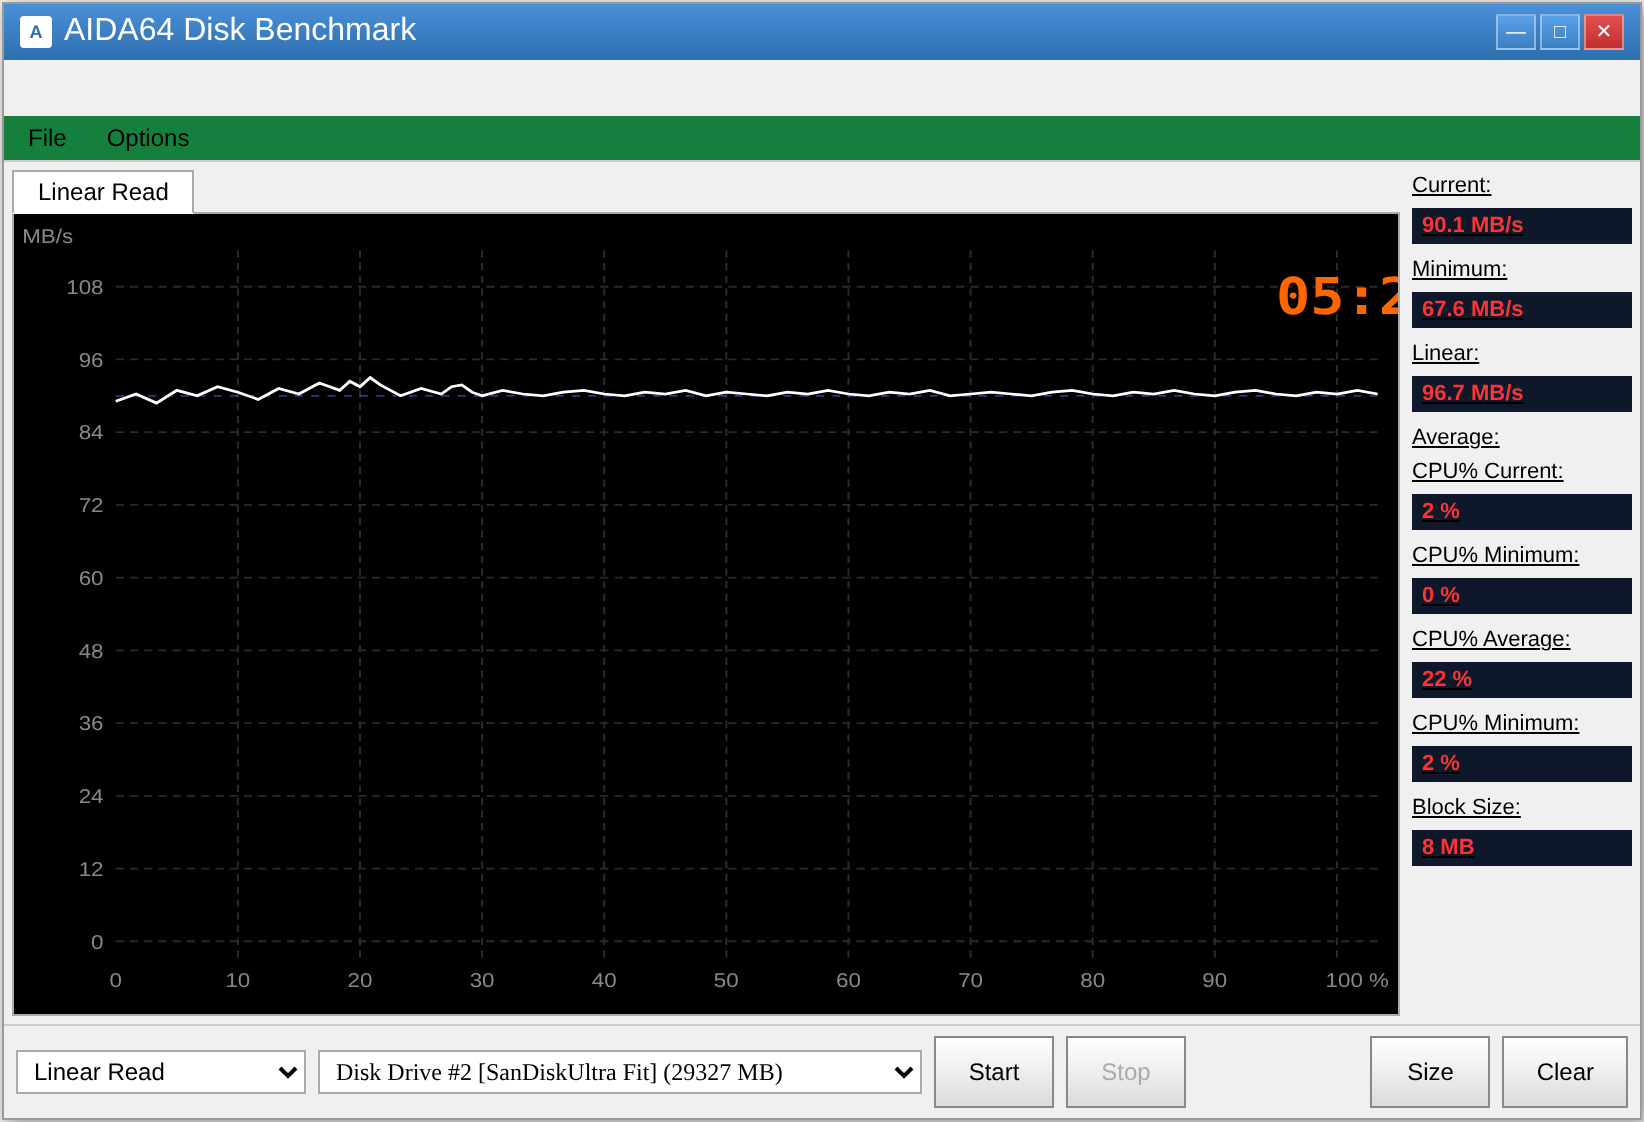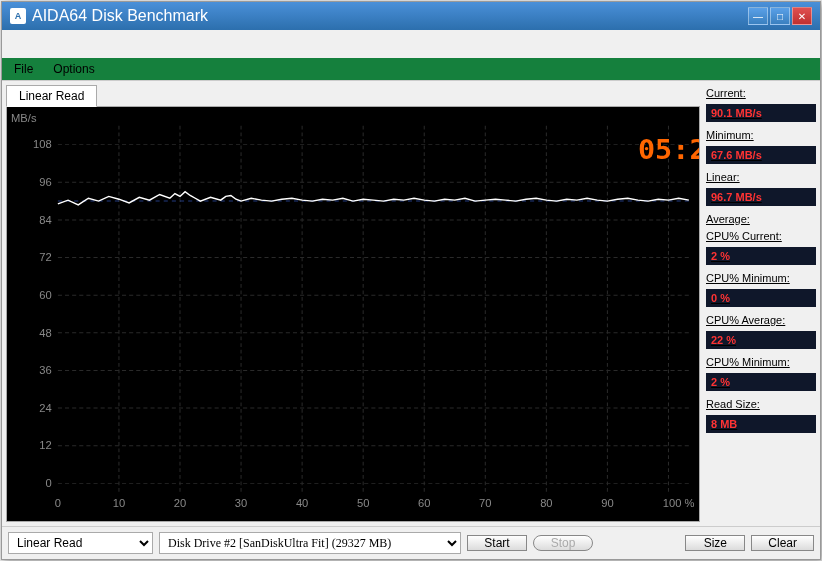--- a/index.html
+++ b/index.html
@@ -166,32 +166,31 @@
       cursor: pointer;
     }
     .dropdown-bench {
       width: 145px;
     }
     .dropdown-disk {
       width: 302px;
       font-family: Liberation Serif, serif;
     }
     .btn {
-      height: 16px;
+      height: 36px;
       padding: 0 16px;
       font-size: 12px;
       border: 1px solid #888;
       background: linear-gradient(to bottom, #ffffff, #dcdcdc);
       cursor: pointer;
       min-width: 60px;
     }
     .btn:disabled {
       color: #aaa;
       cursor: default;
-      border-radius: 13px;
     }
     .spacer { flex: 1; }
   </style>
 </head>
 <body>
 
 <div class="window">
 
   <div class="title-bar">
     <div class="title-bar-left">
@@ -295,21 +294,21 @@
 
       <div class="stat-label">CPU% Minimum:</div>
       <div class="stat-value">0 %</div>
 
       <div class="stat-label">CPU% Average:</div>
       <div class="stat-value">22 %</div>
 
       <div class="stat-label">CPU% Minimum:</div>
       <div class="stat-value">2 %</div>
 
-      <div class="stat-label">Read Size:</div>
+      <div class="stat-label">Block Size:</div>
       <div class="stat-value">8 MB</div>
     </div>
   </div>
 
   <div class="bottom-bar">
     <select class="dropdown dropdown-bench">
       <option>Linear Read</option>
       <option>Linear Write</option>
       <option>Random Read</option>
       <option>Random Write</option>

